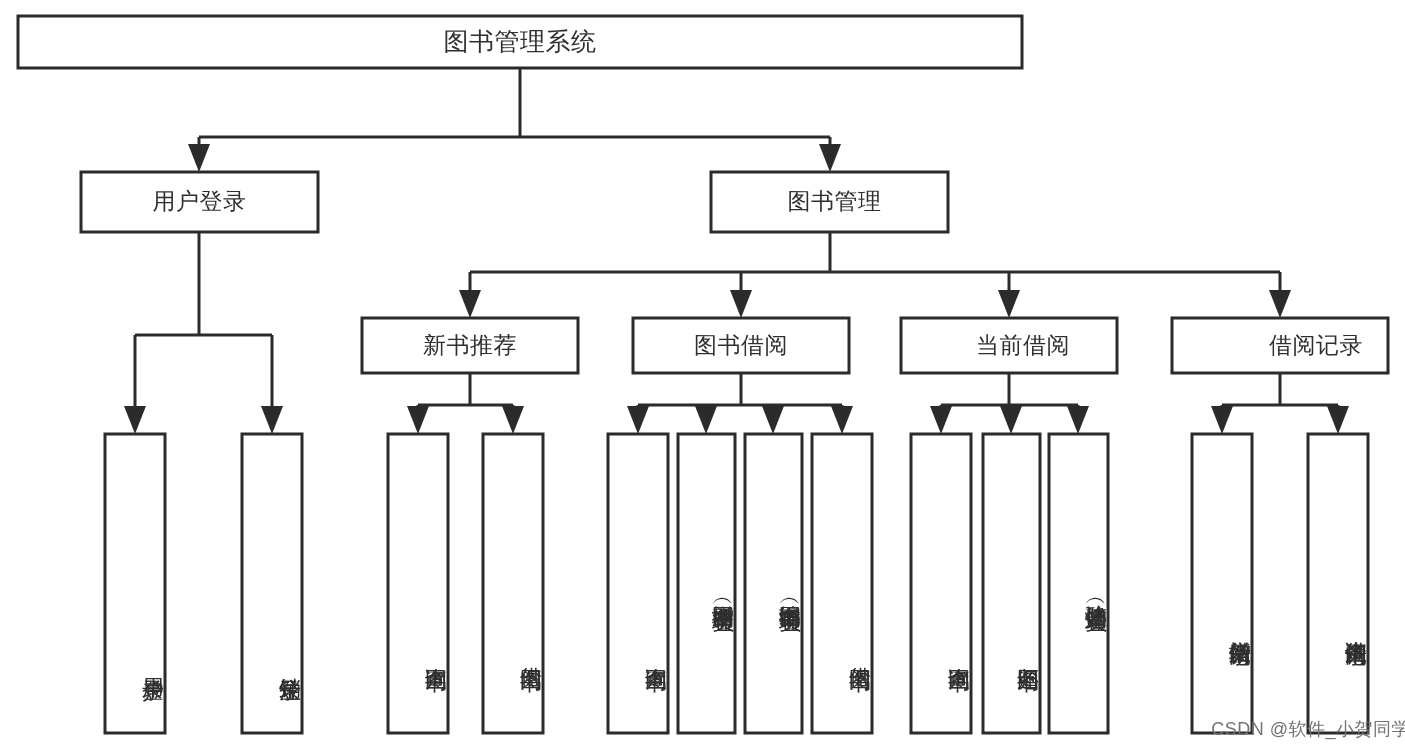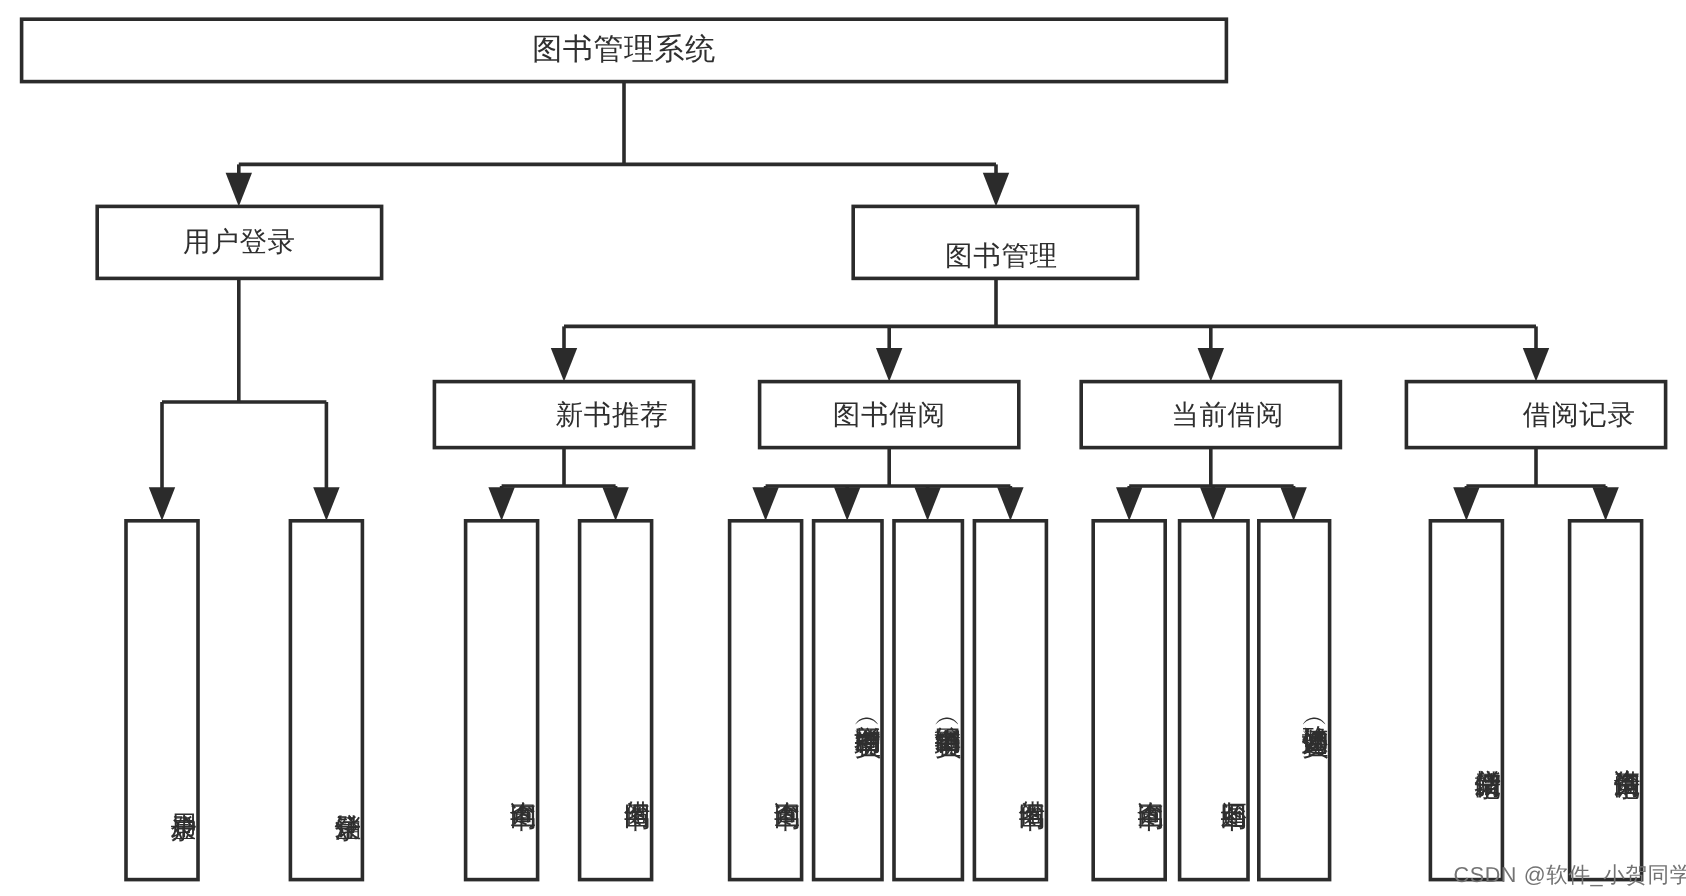--- a/index.html
+++ b/index.html
@@ -184,23 +184,23 @@
     <rect class="node-box" x="911" y="434" width="60" height="299"></rect>
     <rect class="node-box" x="983" y="434" width="57" height="299"></rect>
     <rect class="node-box" x="1049" y="434" width="59" height="299"></rect>
     <rect class="node-box" x="1192" y="434" width="60" height="299"></rect>
     <rect class="node-box" x="1308" y="434" width="60" height="299"></rect>
   </svg>
 
   <div class="node-label-h" style="left:18px; top:16px; width:1004px; height:52px; font-size:25px;">图书管理系统</div>
 
   <div class="node-label-h" style="left:81px; top:172px; width:237px; height:60px;">用户登录</div>
-  <div class="node-label-h" style="left:711px; top:172px; width:247px; height:60px;margin-top:12px;">图书管理</div>
-
-  <div class="node-label-h" style="left:362px; top:318px; width:216px; height:56px;margin-left:40px;">新书推荐</div>
+  <div class="node-label-h" style="left:711px; top:172px; width:247px; height:60px;">图书管理</div>
+
+  <div class="node-label-h" style="left:362px; top:318px; width:216px; height:56px;">新书推荐</div>
   <div class="node-label-h" style="left:633px; top:318px; width:216px; height:55px;">图书借阅</div>
   <div class="node-label-h" style="left:901px; top:318px; width:244px; height:55px;">当前借阅</div>
   <div class="node-label-h" style="left:1208px; top:318px; width:216px; height:55px;">借阅记录</div>
 
   <div class="node-label-v" style="left:105px; top:434px; width:60px; height:299px; padding-top:78px;">
       <span>用户登录</span>
     </div>
   <div class="node-label-v" style="left:242px; top:434px; width:60px; height:299px; padding-top:78px;">
       <span>注销登录</span>
     </div>

